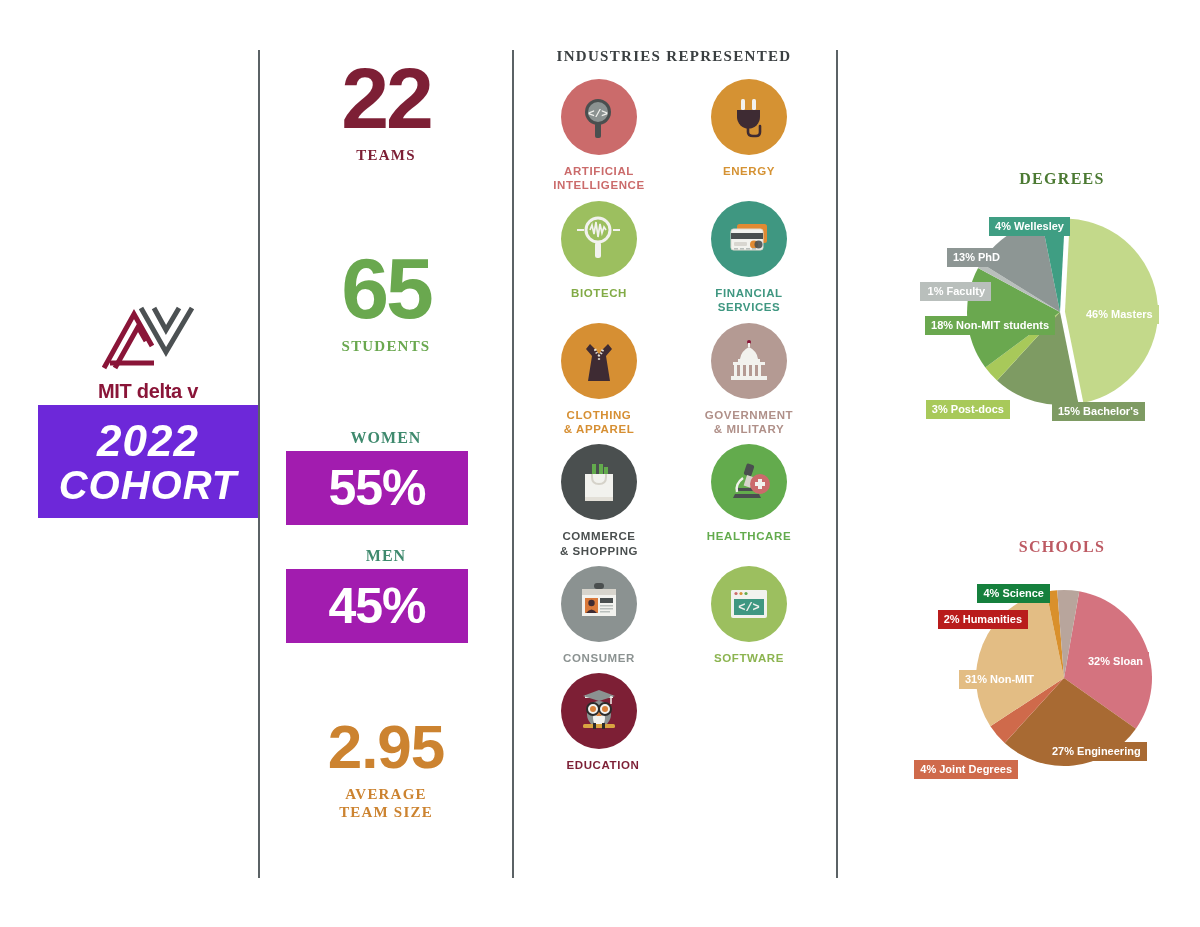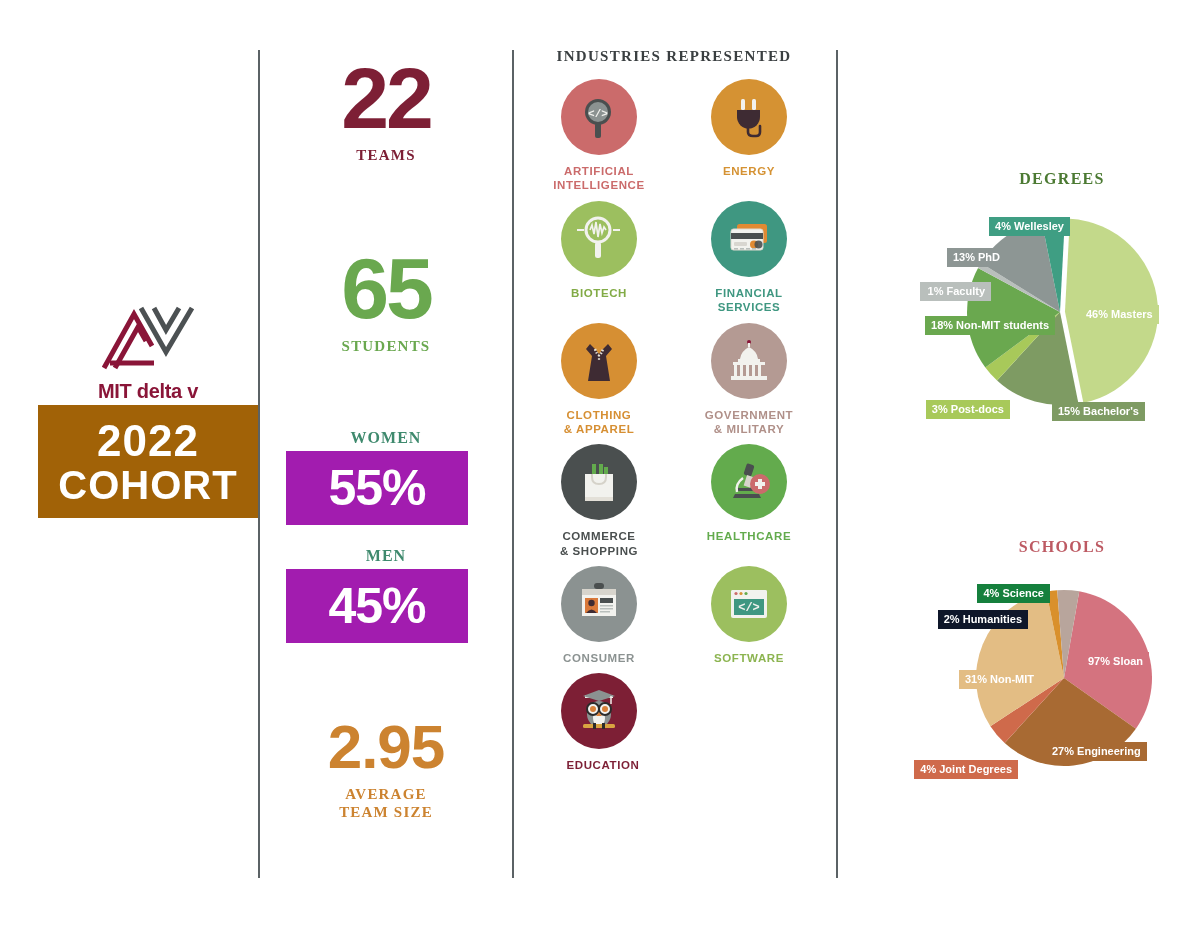--- a/index.html
+++ b/index.html
@@ -18,22 +18,22 @@
   
   #brand { position:absolute; left:38px; top:300px; width:220px; }
   #logo-wrap { display:flex; flex-direction:column; align-items:center; }
   #logo-mark { width:108px; height:72px; }
   #logo-word {
     margin-top:8px; font-size:20px; font-weight:bold; color:#8a1538;
     letter-spacing:-0.3px; white-space:nowrap;
   }
   #cohort-box {
     position:absolute; left:38px; top:405px; width:220px; height:113px;
-    background:#a16207; display:flex; flex-direction:column;
-    align-items:center; justify-content:center;
+    background:#6d28d9; display:flex; flex-direction:column;
+    align-items:center; justify-content:center;font-style:italic;
   }
   #cohort-box .l1, #cohort-box .l2 {
     color:#fff; font-weight:bold; line-height:1.0;
     letter-spacing:1px; font-stretch:condensed;
   }
   #cohort-box .l1 { font-size:44px; }
   #cohort-box .l2 { font-size:40px; margin-top:2px; }
 
   
   #stats { position:absolute; left:286px; top:60px; width:200px; }
@@ -369,23 +369,23 @@
       <div class="pie-title" id="sch-title">SCHOOLS</div>
       <div class="pie-svg-wrap" id="sch-wrap">
           <svg width="364" height="230">
             <path d="M 184 108 L 199.28103963468988 21.33691773492569 A 88 88 0 0 1 255.9087510534913 158.72604382294182 Z" fill="#d4737f"></path>
             <path d="M 184 108 L 255.9087510534913 158.72604382294182 A 88 88 0 0 1 124.66138989263234 172.98406997507777 Z" fill="#a86a33"></path>
             <path d="M 184 108 L 124.66138989263234 172.98406997507777 A 88 88 0 0 1 110.36474041561138 156.1855636673444 Z" fill="#cf6a4b"></path>
             <path d="M 184 108 L 110.36474041561138 156.1855636673444 A 88 88 0 0 1 166.30514293915502 21.797378035257736 Z" fill="#e3bd84"></path>
             <path d="M 184 108 L 166.30514293915502 21.797378035257736 A 88 88 0 0 1 177.2487255248399 20.259357804031026 Z" fill="#d9902c"></path>
             <path d="M 184 108 L 177.2487255248399 20.259357804031026 A 88 88 0 0 1 199.28103963468976 21.336917734925677 Z" fill="#b8a59c"></path>
           </svg>
-          <div class="plabel" style="background: rgb(212, 115, 127); left: 202px; top: 82px;">97% Sloan</div>
+          <div class="plabel" style="background: rgb(212, 115, 127); left: 202px; top: 82px;">32% Sloan</div>
           <div class="plabel" style="background: rgb(168, 106, 51); left: 166px; top: 172px;">27% Engineering</div>
           <div class="plabel" style="background: rgb(207, 106, 75); top: 190px; left: auto; right: 226px;">4% Joint Degrees</div>
           <div class="plabel" style="background: rgb(227, 189, 132); top: 100px; left: auto; right: 204px;">31% Non-MIT</div>
-          <div class="plabel" style="background: #0f172a; top: 40px; left: auto; right: 216px;">2% Humanities</div>
+          <div class="plabel" style="background: #b91c1c; top: 40px; left: auto; right: 216px;">2% Humanities</div>
           <div class="plabel" style="background: #15803d; top: 14px; left: auto; right: 194px;">4% Science</div>
         </div>
     </div>
 
   </div>
 </div>
 
 </body></html>

